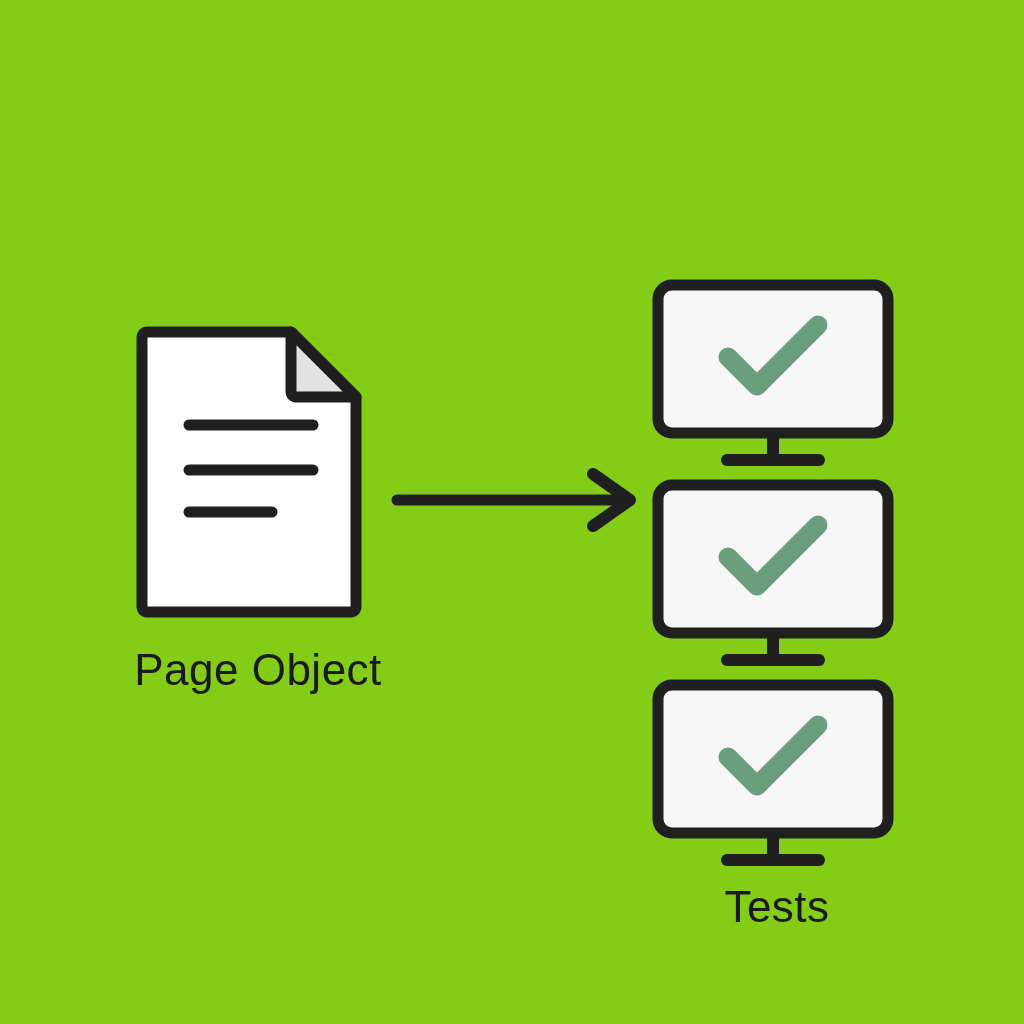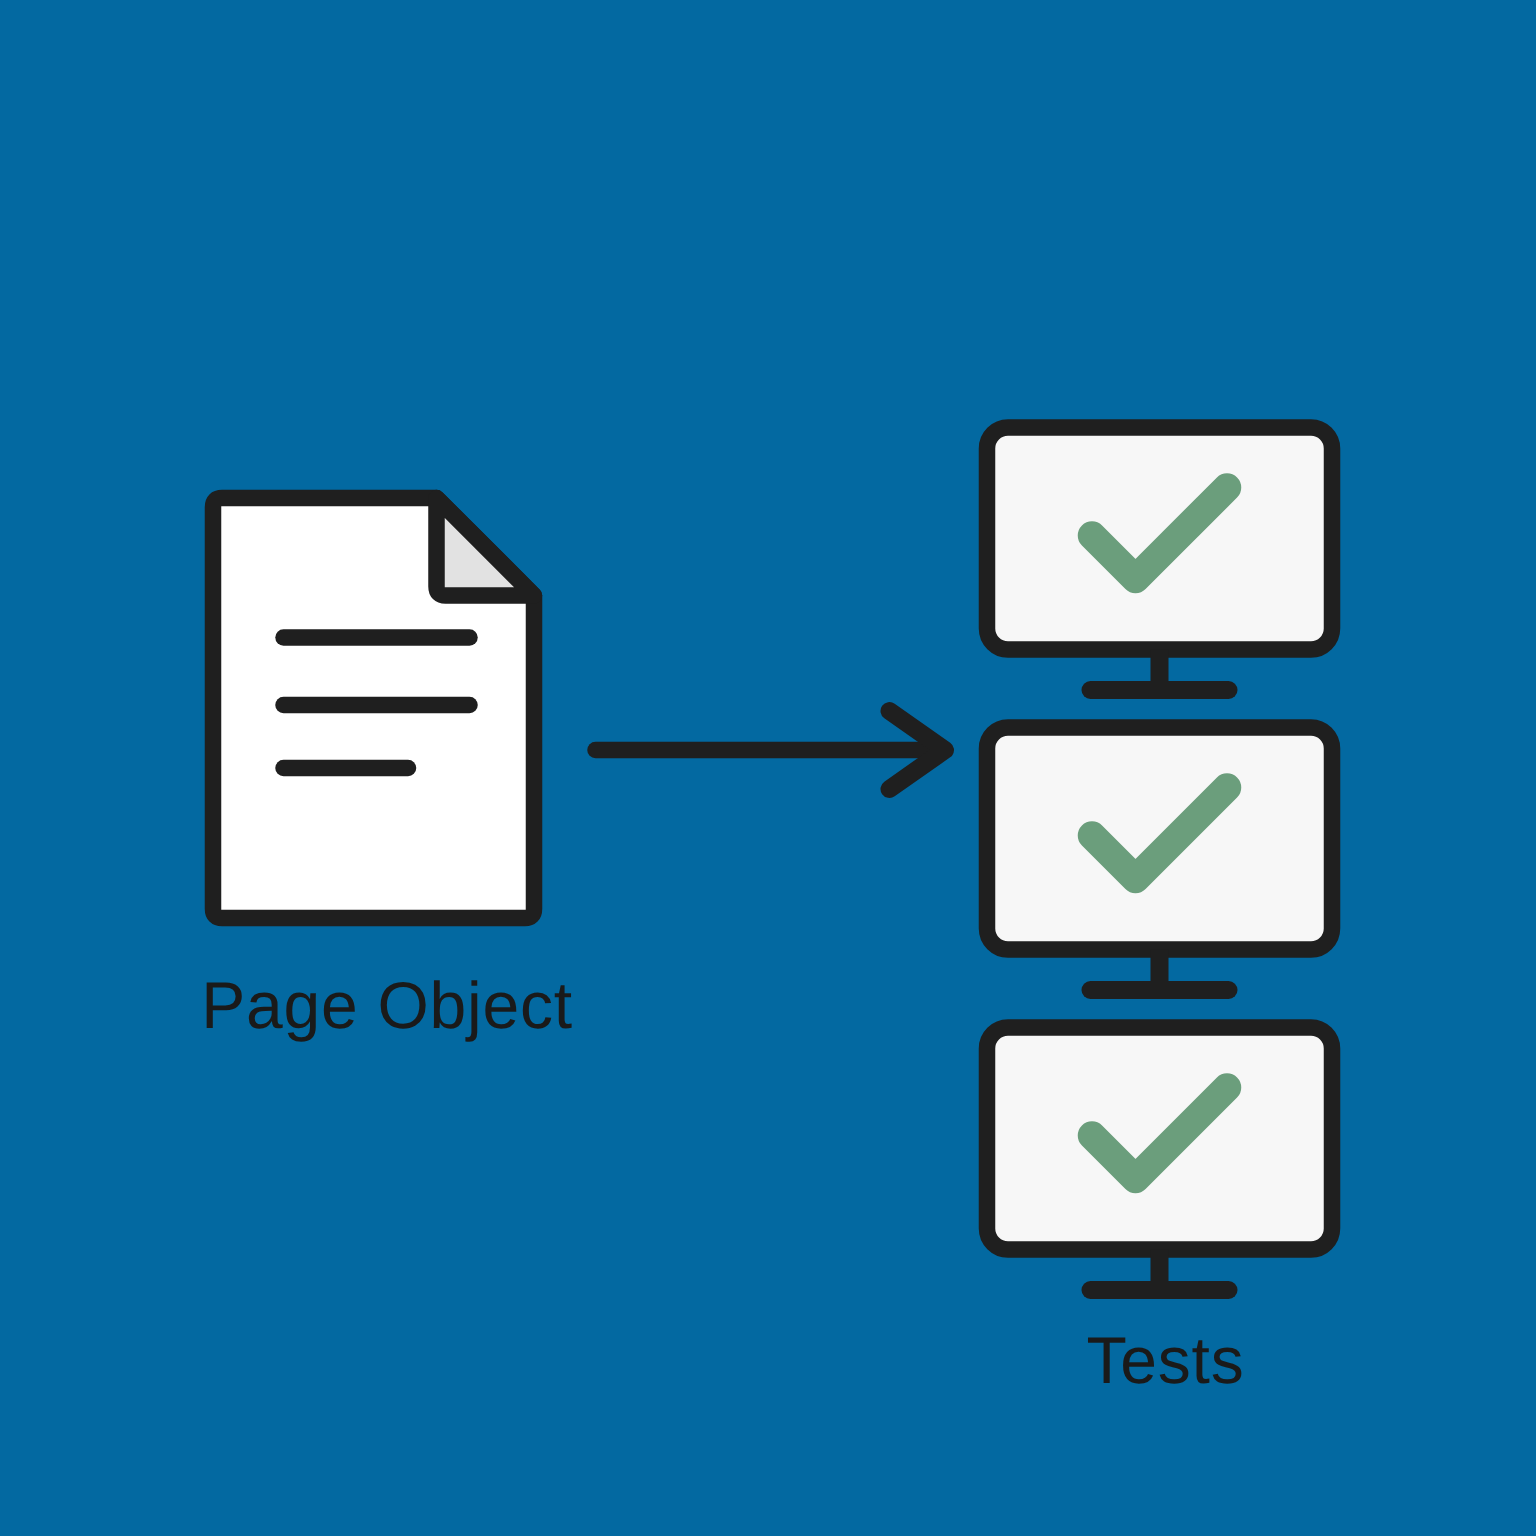--- a/index.html
+++ b/index.html
@@ -11,21 +11,21 @@
     width: 1024px;
     height: 1024px;
     background: #f0f0f0;
     font-family: "Liberation Sans", sans-serif;
     overflow: hidden;
   }
   #canvas {
     position: relative;
     width: 1024px;
     height: 1024px;
-    background: #0369a1;
+    background: #84cc16;
   }
   #diagram-svg {
     position: absolute;
     top: 0;
     left: 0;
     width: 1024px;
     height: 1024px;
     display: block;
   }
   .node-label {

